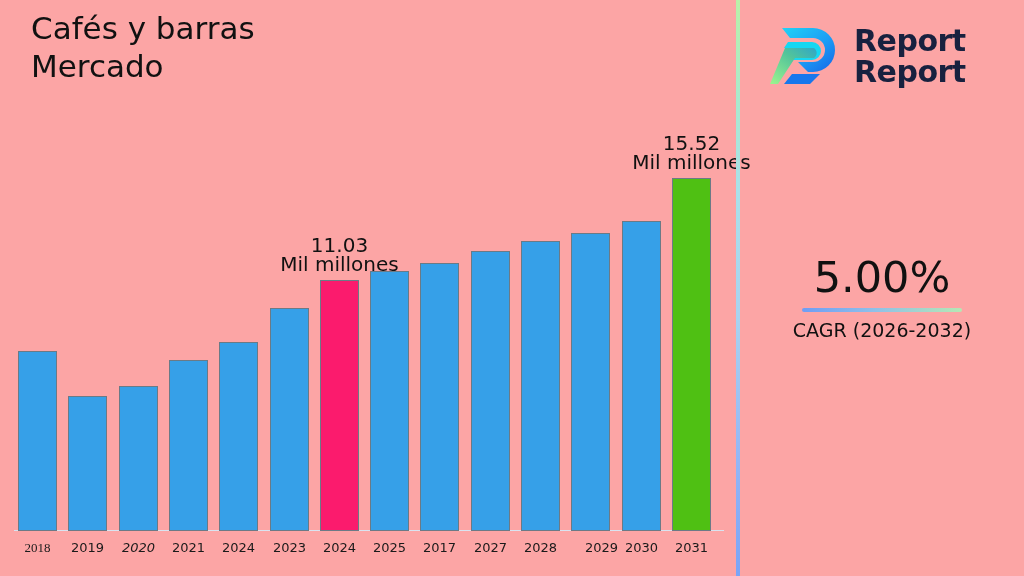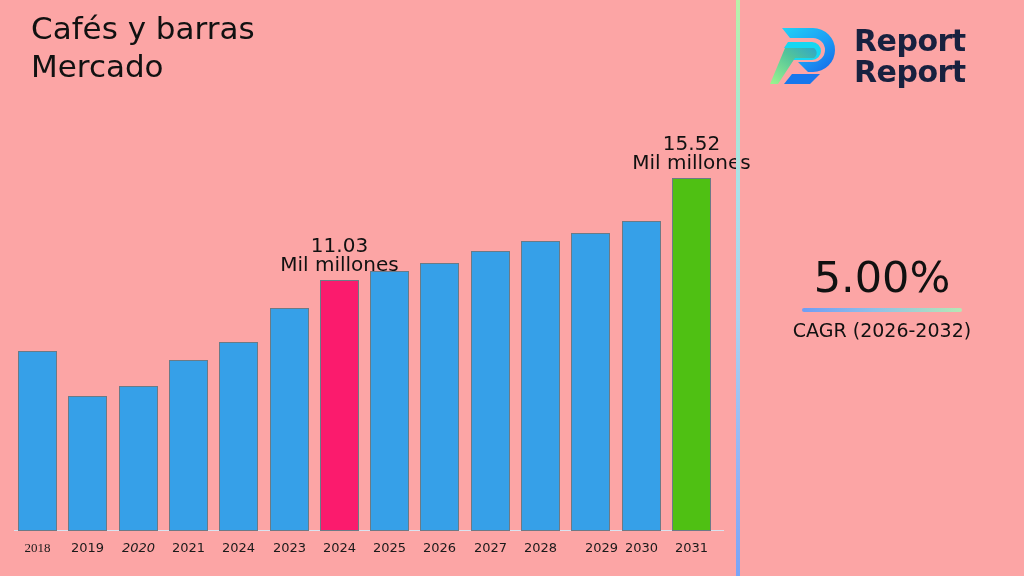--- a/index.html
+++ b/index.html
@@ -197,21 +197,21 @@
         <div class="tick-label" style="left: 262px; width: 55px;">2023</div>
         <div class="bar pink" style="left: 320px; top: 280px; width: 39px; height: 251px;"></div>
         <div class="tick-label" style="left: 312px; width: 55px;">2024</div>
         <div class="bar-label" style="left: 269.5px; width: 140px; top: 236px;">
           <span class="v">11.03</span>
           <span class="u">Mil millones</span>
         </div>
         <div class="bar" style="left: 370px; top: 271px; width: 39px; height: 260px;"></div>
         <div class="tick-label" style="left: 362px; width: 55px;">2025</div>
         <div class="bar" style="left: 420px; top: 263px; width: 39px; height: 268px;"></div>
-        <div class="tick-label" style="left: 412px; width: 55px;">2026</div>
+        <div class="tick-label" style="left: 412px; width: 55px;">2017</div>
         <div class="bar" style="left: 471px; top: 251px; width: 39px; height: 280px;"></div>
         <div class="tick-label" style="left: 463px; width: 55px;">2027</div>
         <div class="bar" style="left: 521px; top: 241px; width: 39px; height: 290px;"></div>
         <div class="tick-label" style="left: 513px; width: 55px;">2028</div>
         <div class="bar" style="left: 571px; top: 233px; width: 39px; height: 298px;"></div>
         <div class="tick-label" style="left: 563px; width: 55px; text-align: right;">2029</div>
         <div class="bar" style="left: 622px; top: 221px; width: 39px; height: 310px;"></div>
         <div class="tick-label" style="left: 614px; width: 55px;">2030</div>
         <div class="bar green" style="left: 672px; top: 178px; width: 39px; height: 353px;"></div>
         <div class="tick-label" style="left: 664px; width: 55px;">2031</div>

